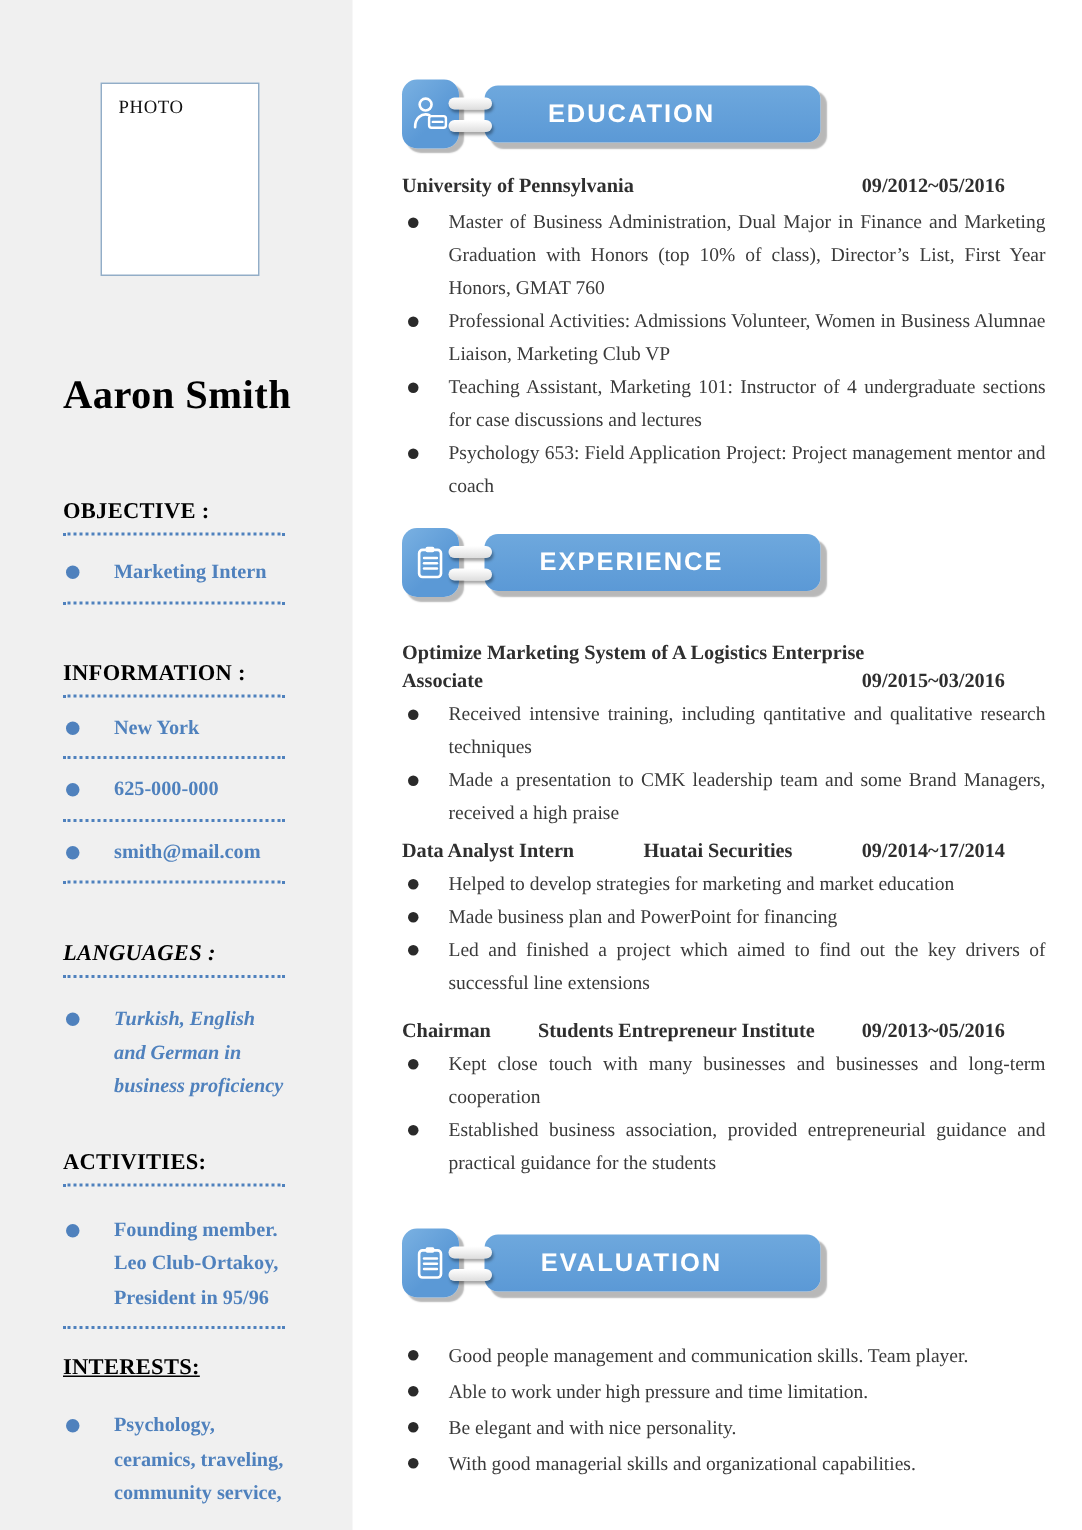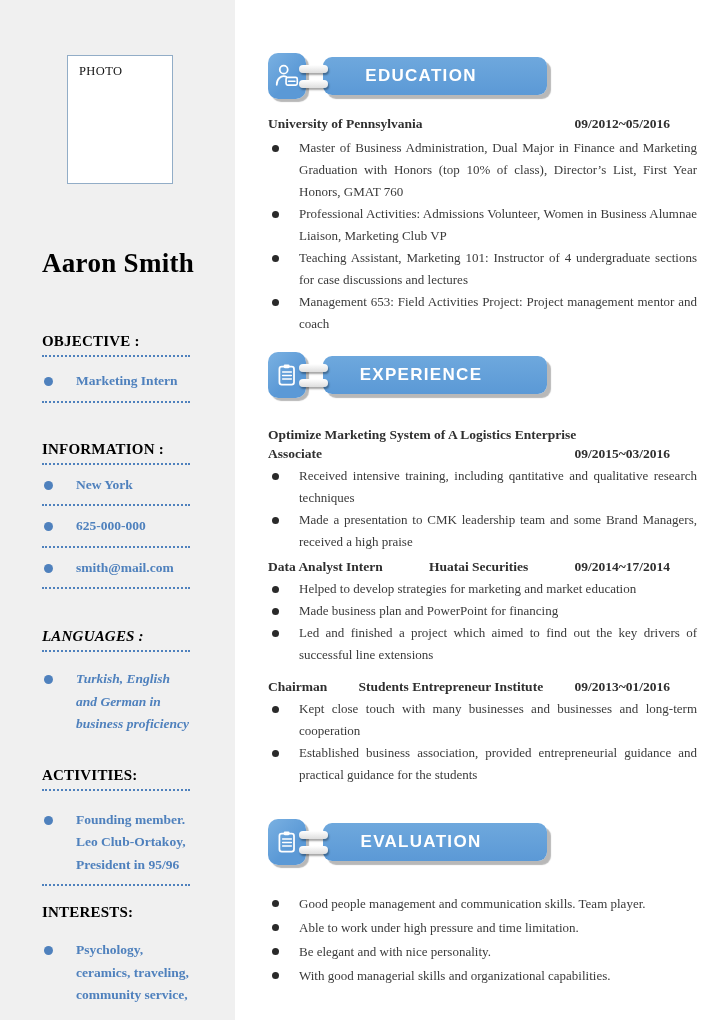--- a/index.html
+++ b/index.html
@@ -12,21 +12,21 @@
         font-family:"Liberation Serif","DejaVu Serif",serif;color:#222;}
 
   
   .sidebar{position:absolute;left:0;top:0;width:235px;height:1020px;
            background:var(--sidebar_bg);padding:55px 20px 0 42px;}
   .photo{width:106px;height:129px;background:#fff;border:1px solid #92adc7;
          margin-left:25px;padding:8px 0 0 11px;font-size:12.5px;color:#101010;letter-spacing:.4px;}
   .name{margin-top:64px;font-size:27px;font-weight:bold;color:#000;letter-spacing:.3px;}
   .s-head{display:inline-block;min-width:148px;font-size:15px;font-weight:bold;color:#000;
           letter-spacing:.2px;padding-bottom:5px;border-bottom:2px dotted var(--sidebar_text);}
-  .s-head.no-line{border-bottom:none;padding-bottom:0;}
+  .s-head.no-line{border-bottom:none;padding-bottom:0;text-decoration:underline;}
   .s-item{position:relative;padding-left:34px;margin-top:13px;font-weight:bold;
           font-size:13.5px;line-height:22.5px;color:var(--sidebar_text);}
   .s-item .dot{position:absolute;left:2px;top:7px;width:9px;height:9px;border-radius:50%;
                background:var(--sidebar_text);}
   .s-item.dotline{width:148px;border-bottom:2px dotted var(--sidebar_text);padding-bottom:8px;}
   .s-item .ln{display:block;}
   .sec-obj{margin-top:53px;}
   .sec-info{margin-top:37px;}
   .sec-lang{margin-top:38px;font-style:italic;}
   .sec-act{margin-top:30px;}
@@ -171,21 +171,21 @@
       <div class="m-bullet">
           <span class="mdot"></span>
           <p>Professional Activities: Admissions Volunteer, Women in Business Alumnae Liaison, Marketing Club VP</p>
         </div>
       <div class="m-bullet">
           <span class="mdot"></span>
           <p>Teaching Assistant, Marketing 101: Instructor of 4 undergraduate sections for case discussions and lectures</p>
         </div>
       <div class="m-bullet">
           <span class="mdot"></span>
-          <p>Management 653: Field Activities Project: Project management mentor and coach</p>
+          <p>Psychology 653: Field Application Project: Project management mentor and coach</p>
         </div>
     </div>
 
     <div class="sec-header exp-gap">
       <div class="hdr-icon">
         <svg width="28" height="28" viewBox="0 0 24 24">
           <rect x="5.5" y="4.8" width="12.5" height="15.5" rx="2" fill="none" stroke="#fff" stroke-width="1.5"></rect>
           <rect x="9.2" y="3" width="5" height="3.2" rx="1" fill="#fff"></rect>
           <line x1="8.3" y1="9.4" x2="15.7" y2="9.4" stroke="#fff" stroke-width="1.4" stroke-linecap="round"></line>
           <line x1="8.3" y1="12.4" x2="15.7" y2="12.4" stroke="#fff" stroke-width="1.4" stroke-linecap="round"></line>
@@ -231,21 +231,21 @@
         </div>
       <div class="m-bullet">
           <span class="mdot"></span>
           <p>Led and finished a project which aimed to find out the key drivers of successful line extensions</p>
         </div>
     </div>
 
     <div class="head-row job-head3">
       <span>Chairman</span>
       <span>Students Entrepreneur Institute</span>
-      <span>09/2013~01/2016</span>
+      <span>09/2013~05/2016</span>
     </div>
     <div class="bullets">
       <div class="m-bullet">
           <span class="mdot"></span>
           <p>Kept close touch with many businesses and businesses and long-term cooperation</p>
         </div>
       <div class="m-bullet">
           <span class="mdot"></span>
           <p>Established business association, provided entrepreneurial guidance and practical guidance for the students</p>
         </div>

